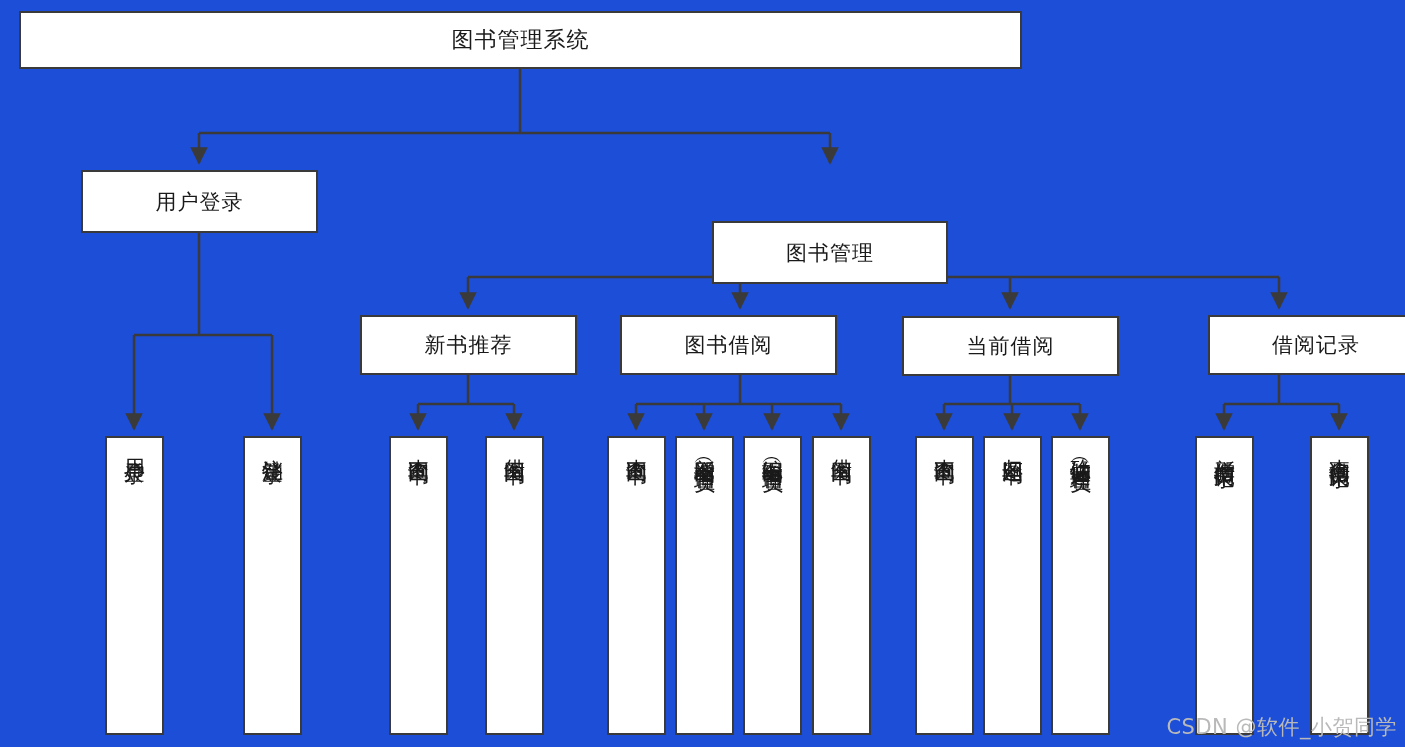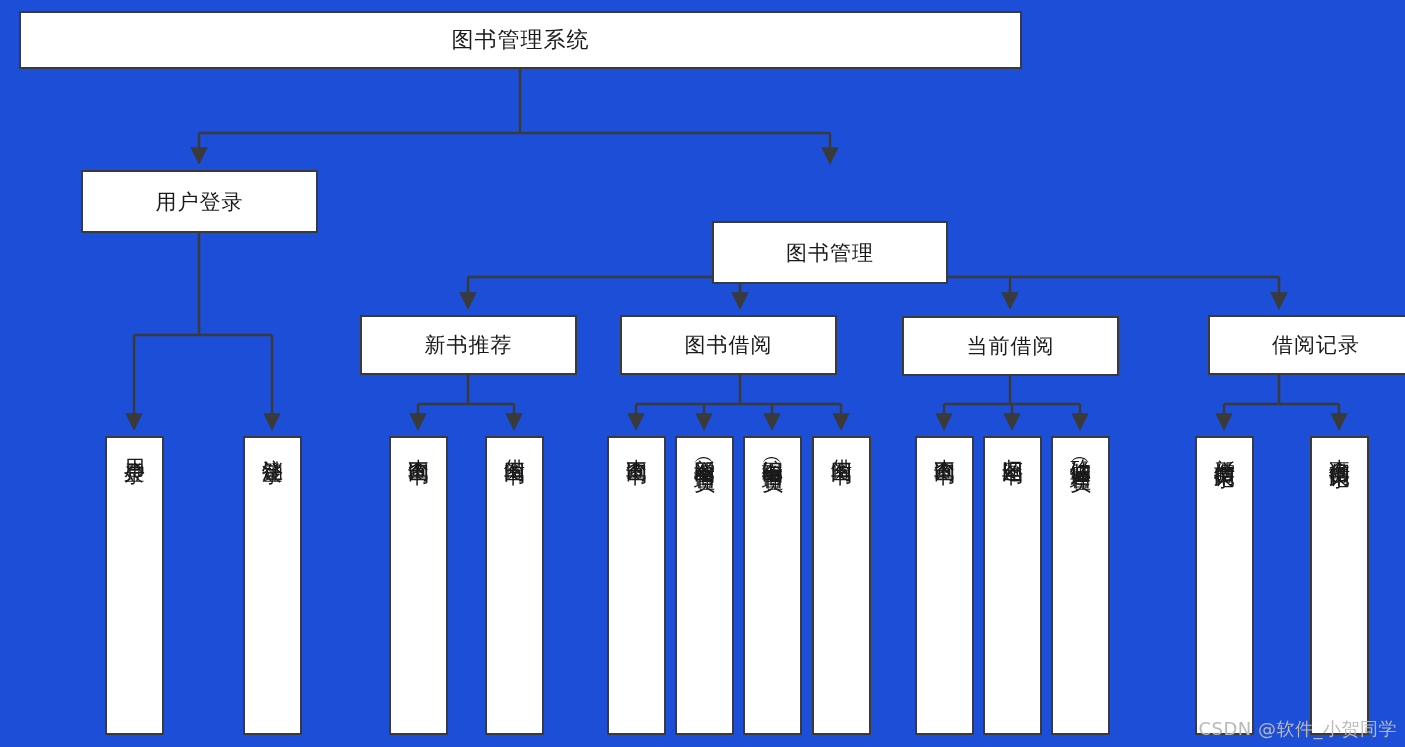--- a/index.html
+++ b/index.html
@@ -54,21 +54,21 @@
     text-orientation: upright;
     white-space: nowrap;
   }
   .node.root {
     font-size: 22px;
   }
   #watermark {
     position: absolute;
     right: 8px;
     bottom: 6px;
-    font-size: 18px;
+    font-size: 21px;
     color: #b9b9b9;
     letter-spacing: 0.5px;
     white-space: nowrap;
   }
 </style>
 </head>
 <body>
 
 <div id="canvas">
 

